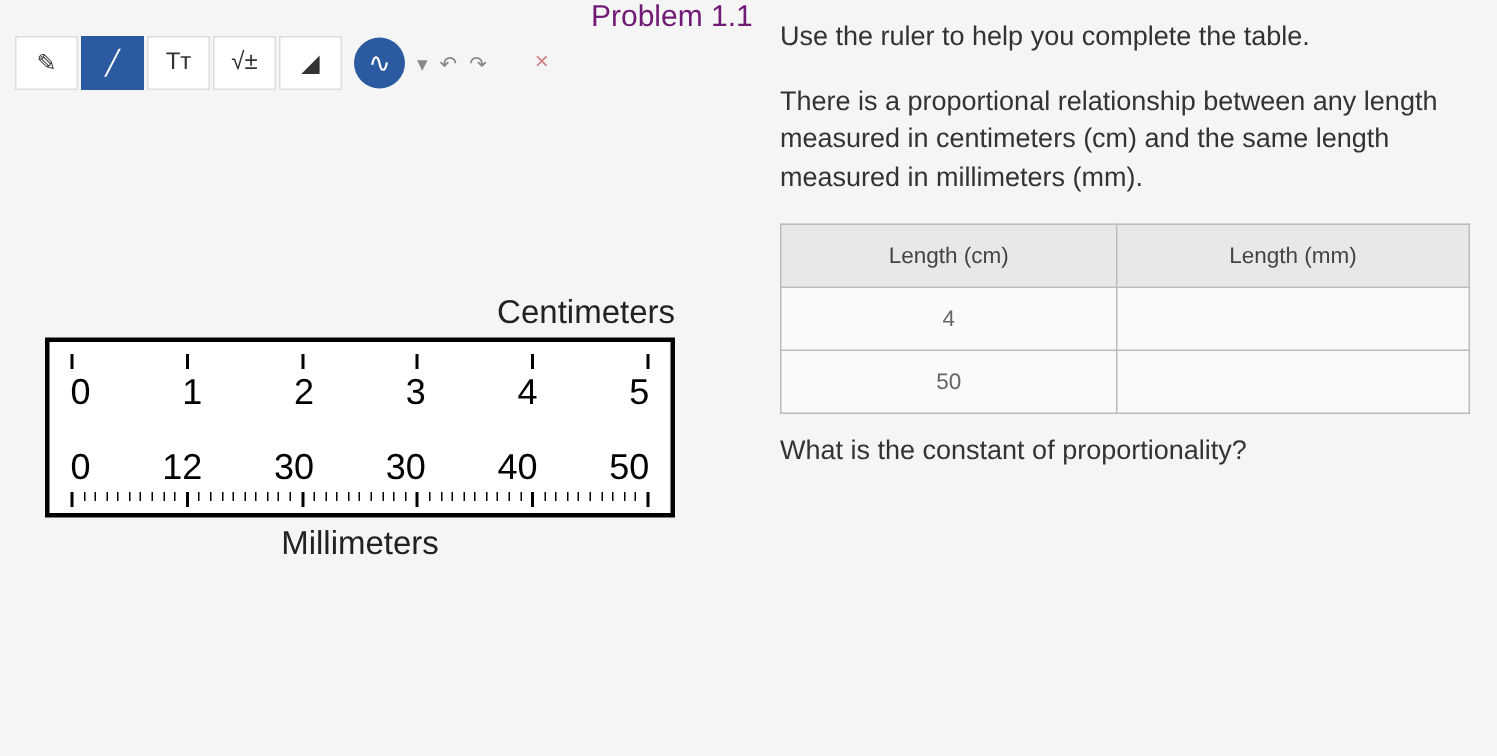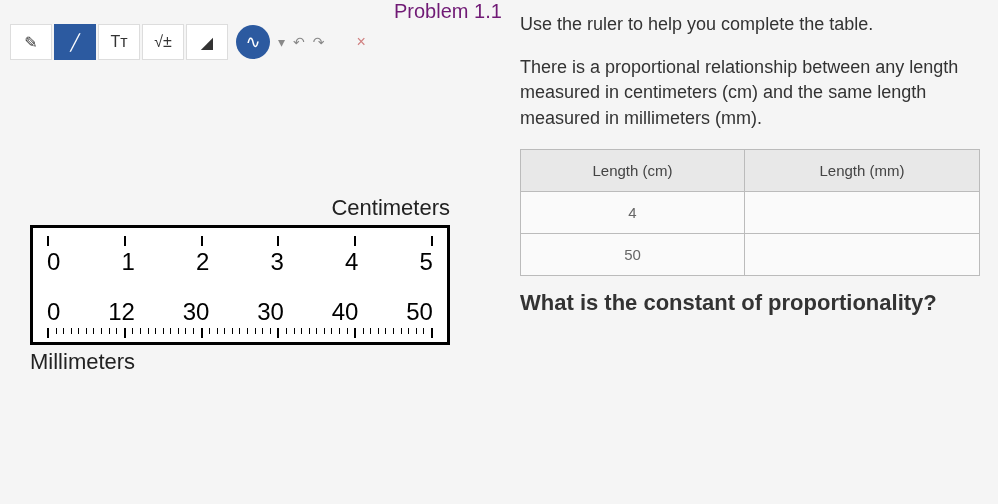--- a/index.html
+++ b/index.html
@@ -14,28 +14,28 @@
 .ruler-area { position: absolute; top: 195px; left: 30px; width: 420px; }
 .ruler-label-top { text-align: right; font-size: 22px; color: #222; margin-bottom: 4px; }
 .ruler-box { border: 3px solid #000; background: #fff; padding: 8px 14px 4px; }
 .ruler-row { display: flex; justify-content: space-between; font-size: 24px; color: #000; font-weight: 500; }
 .ruler-row.mm { margin-top: 22px; }
 .ruler-ticks-cm { display:flex; justify-content: space-between; margin-bottom:2px;}
 .ruler-ticks-cm span{ width:2px; height:10px; background:#000; display:block;}
 .ruler-ticks-mm { display:flex; justify-content: space-between; margin-top:2px;}
 .ruler-ticks-mm span{ width:1px; height:6px; background:#000; display:block;}
 .ruler-ticks-mm span.major{ height:10px; width:2px;}
-.ruler-label-bottom { font-size: 22px; color: #222; margin-top: 4px; }
+.ruler-label-bottom { text-align: center; font-size: 22px; color: #222; margin-top: 4px; }
 .content-right { position: absolute; top: 12px; left: 520px; width: 460px; }
 .prose { font-size: 18px; color: #333; line-height: 1.4; margin-bottom: 18px; }
 .table { width: 100%; border-collapse: collapse; }
 .table th, .table td { border: 1px solid #bbb; padding: 12px 10px; text-align: center; font-size: 15px; }
 .table th { background: #e8e8e8; font-weight: 500; color: #444; }
 .table td { color: #666; background: #fafafa; height: 38px; }
-.question { margin-top: 14px; font-size: 22px; color: #333; font-weight: bold; }
+.question { margin-top: 14px; font-size: 18px; color: #333; }
 </style>
 </head>
 <body>
 
 <div class="page-title">Problem 1.1</div>
 
 <div class="toolbar">
   <div class="tool-btn">✎</div>
   <div class="tool-btn active">╱</div>
   <div class="tool-btn">Tᴛ</div>

